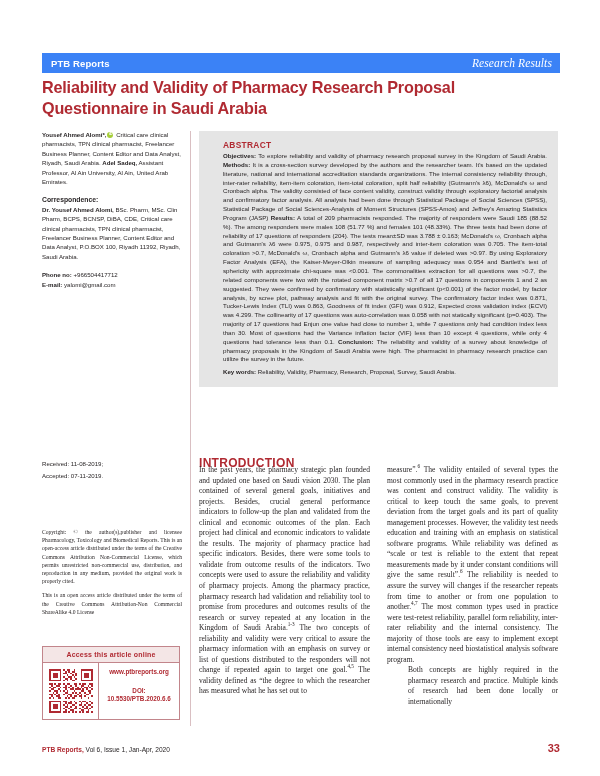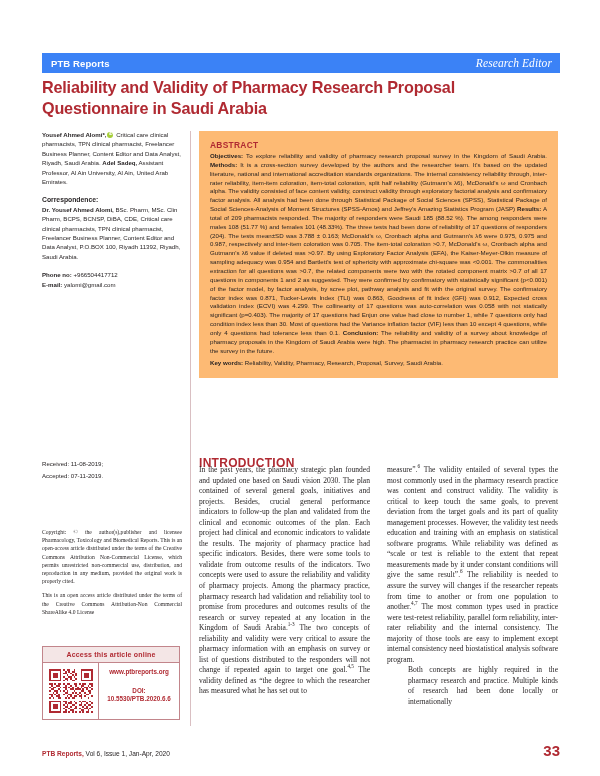--- a/index.html
+++ b/index.html
@@ -215,23 +215,23 @@
     height: 595px;
     background: #d9bfc2;
   }
 
   
   .abstract {
     position: absolute;
     left: 199px;
     top: 131px;
     width: 359px;
-    background: #fdba74;
+    background: #e5e5e5;
     box-sizing: border-box;
-    padding: 9px 11px 10px 11px;
+    padding: 9px 11px 10px 24px;
   }
   .abstract h2 {
     margin: 0 0 2px 0;
     color: #b02a32;
     font-family: "Liberation Sans", sans-serif;
     font-weight: bold;
     font-size: 8.4px;
     letter-spacing: 0.3px;
   }
   .abstract p {
@@ -293,31 +293,31 @@
     font-size: 6.6px;
     color: #231f20;
   }
   .footer-left b {
     color: #b02a32;
     font-weight: bold;
   }
   .footer-page {
     color: #b02a32;
     font-weight: bold;
-    font-size: 15px;
+    font-size: 11px;
   }
 </style>
 </head>
 <body>
 
 <div class="page">
 
   <div class="masthead">
     <span class="masthead-left">PTB Reports</span>
-    <span class="masthead-right">Research Editor</span>
+    <span class="masthead-right">Research Results</span>
   </div>
 
   <h1 class="article-title">Reliability and Validity of Pharmacy Research Proposal Questionnaire in Saudi Arabia</h1>
 
   <div class="vrule"></div>
 
   <div class="sidebar">
     <div class="affil-block">
       <span class="auth-name">Yousef Ahmed Alomi*,</span><span class="orcid"></span><span> Critical care clinical pharmacists, TPN clinical pharmacist, Freelancer Business Planner, Content Editor and Data Analyst, Riyadh, Saudi Arabia.</span>
       <span class="auth-name">Adel Sadeq,</span><span> Assistant Professor, Al Ain University, Al Ain, United Arab Emirates.</span>

